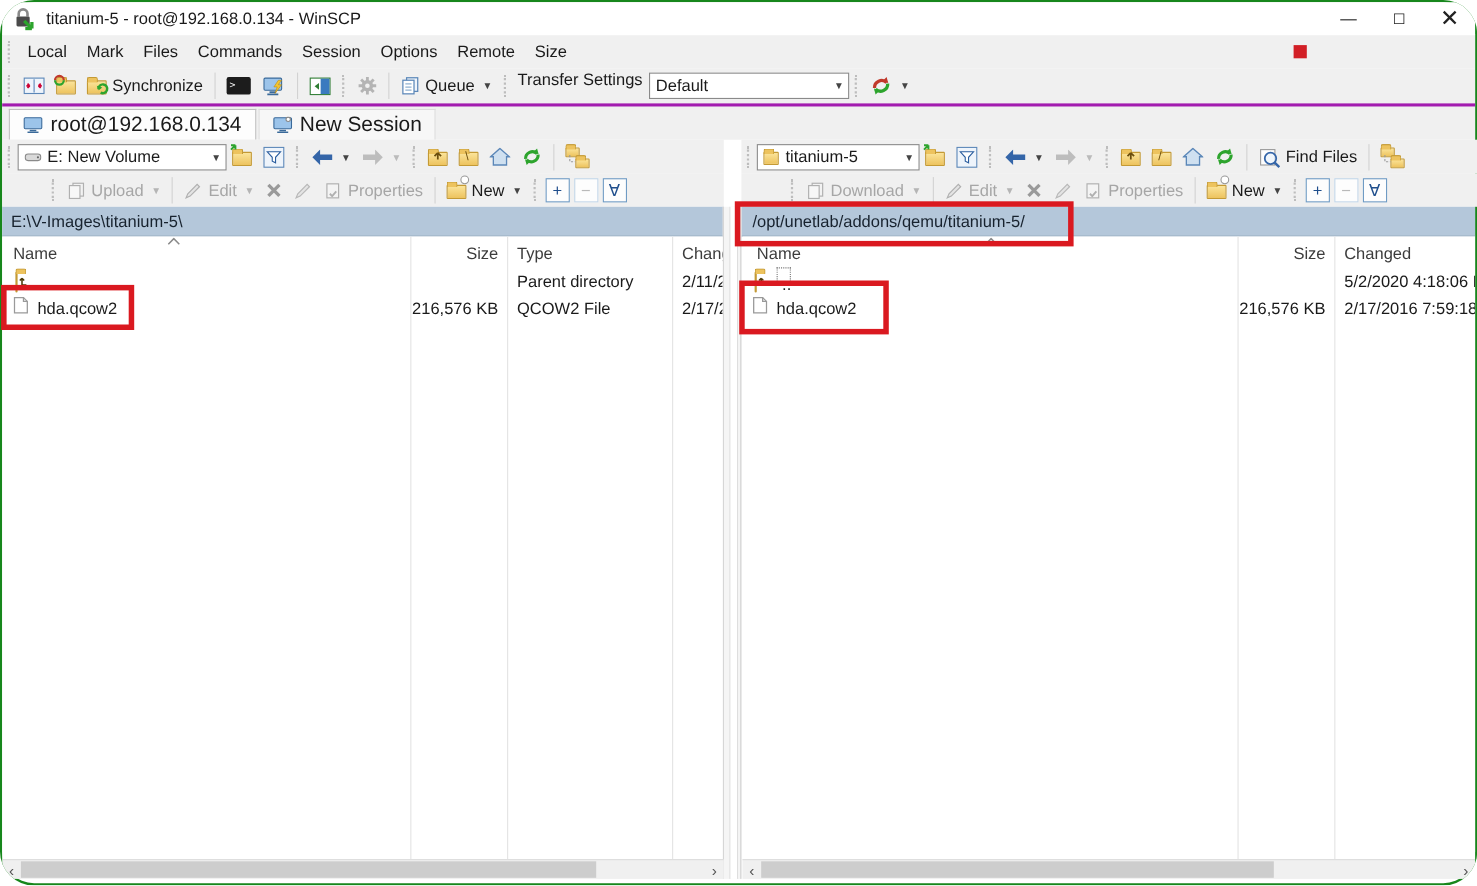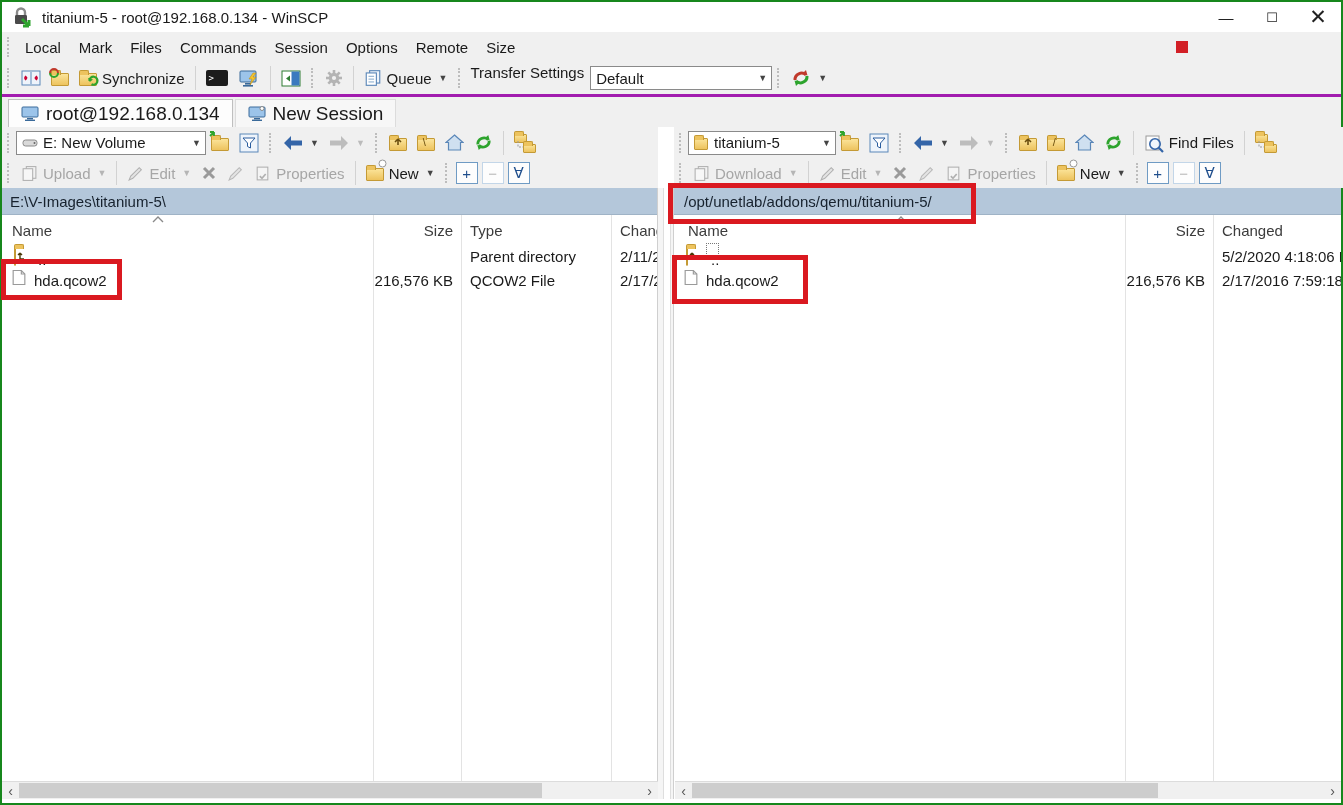--- a/index.html
+++ b/index.html
@@ -1,18 +1,18 @@
 <!DOCTYPE html>
 <html><head>
 <meta charset="utf-8">
 <style>
   * { margin:0; padding:0; box-sizing:border-box; }
   body { font-family:"Liberation Sans", sans-serif; background:#fff; }
   .screen { position:relative; width:1343px; height:805px; background:#fff; overflow:hidden;
-            box-shadow: inset 0 0 0 2px #17871c; font-size:15px; color:#1a1a1a; }
+            box-shadow: inset 0 0 0 2px #17871c; font-size:15px; color:#1a1a1a;border-radius:31px; }
 
   
   .titlebar { position:absolute; top:2px; left:2px; right:2px; height:30px; background:#fff;
               display:flex; align-items:center; }
   .app-icon { margin-left:8px; width:22px; height:22px; }
   .title-text { margin-left:10px; font-size:15px; }
   .win-controls { margin-left:auto; display:flex; height:100%; }
   .win-btn { width:46px; display:flex; align-items:center; justify-content:center; color:#222; }
   .wc-min  { font-size:15px; }
   .wc-max  { font-size:13px; }
@@ -41,21 +41,21 @@
 
   
   .tabsrow { position:absolute; top:97px; left:2px; right:2px; height:30px; background:#f0f0f0; display:flex; align-items:flex-end; }
   .stab { display:flex; align-items:center; gap:7px; height:28px; padding:0 12px; font-size:19px; }
   .stab.active { background:#fdfdfd; border:1px solid #bfbfbf; border-bottom:none; }
   .stab.inactive { background:#f7f7f7; border:1px solid #dcdcdc; border-bottom:none; margin-left:2px; }
 
   
   .prow { position:absolute; background:#f0f0f0; display:flex; align-items:center; }
   .prow1 { top:127px; height:31px; }
-  .prow2 { top:158px; height:30px; }
+  .prow2 { top:158px; height:30px;padding-left:40px; }
   .lpan { left:2px; width:656px; }
   .rpan { left:674px; width:738px; }
 
   .sqbtn { width:22px; height:22px; border:1px solid #6f9bc4; background:#fdfdfd; display:flex;
            align-items:center; justify-content:center; font-size:15px; color:#1f4e8c; margin:0 2px; }
   .sqbtn.dis { border-color:#c3d6e8; color:#b9b9b9; }
 
   
   .icn { display:inline-flex; align-items:center; justify-content:center; }
   .folder { position:relative; width:18px; height:13px; background:linear-gradient(#fbe49a,#edc35e);

